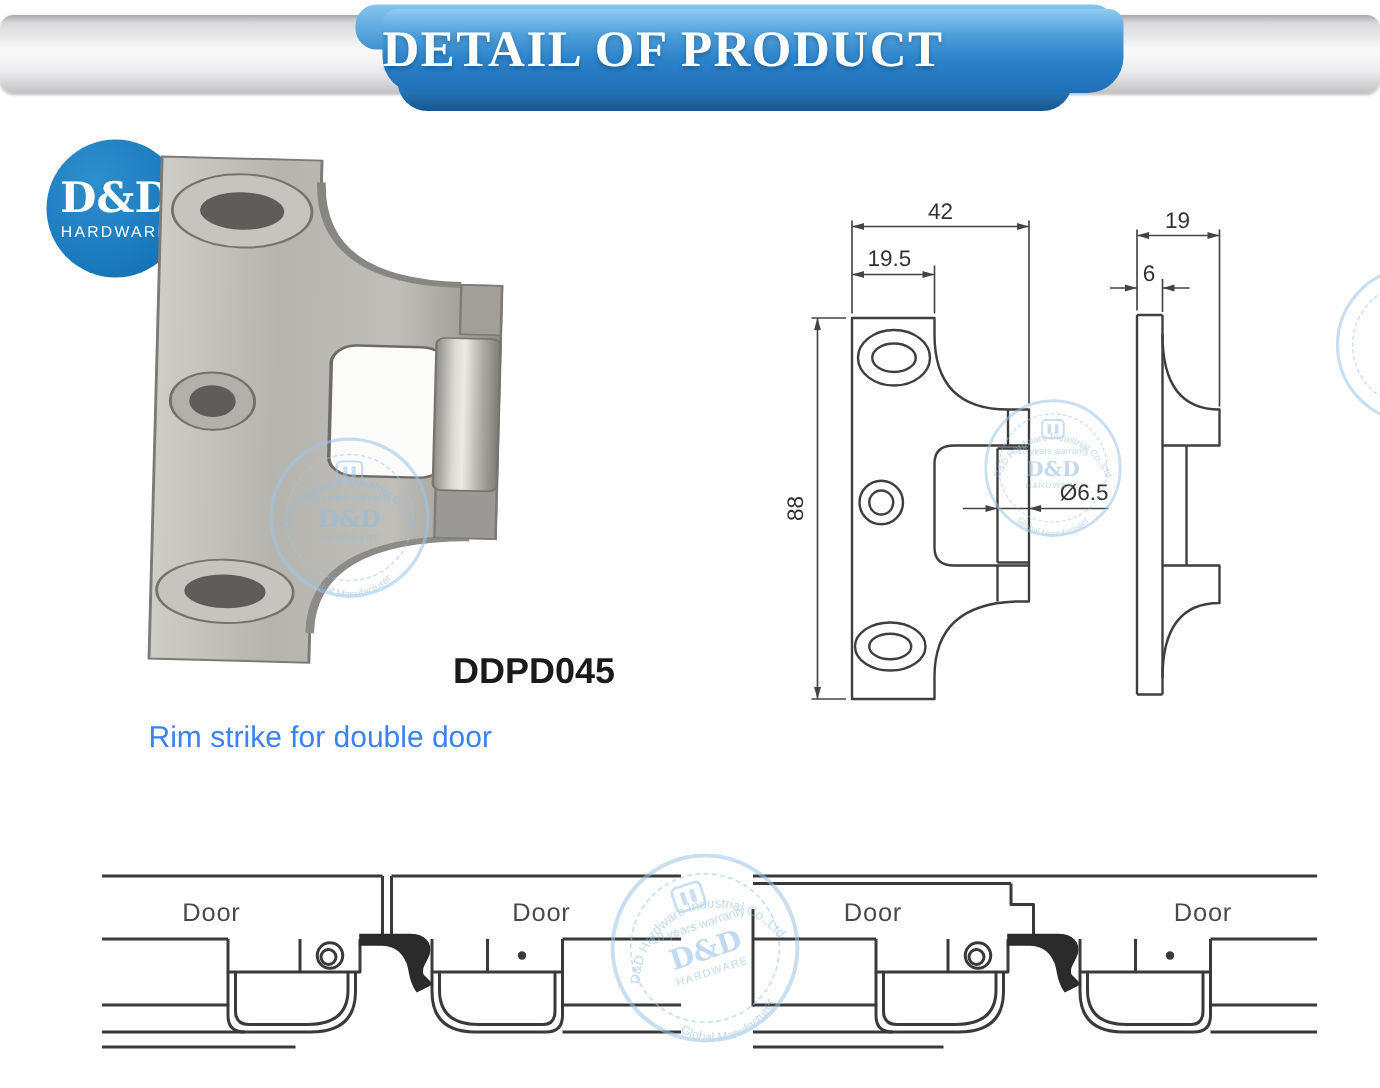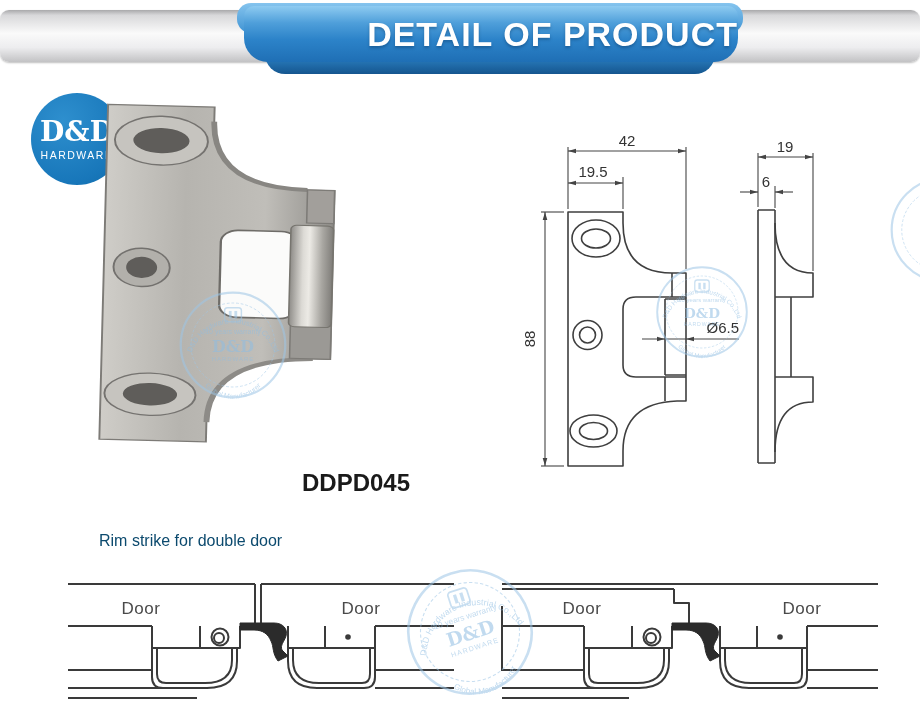--- a/index.html
+++ b/index.html
@@ -7,35 +7,35 @@
         font-family:"Liberation Sans",sans-serif;}
   
   .topbar{position:absolute;left:0;top:10px;width:920px;height:52px;border-radius:9px;
     background:linear-gradient(180deg,#a9a9ab 0%,#d8d8da 10%,#fafafa 45%,#ededef 72%,#c2c2c4 100%);
     box-shadow:0 1px 2px rgba(0,0,0,.25);}
   
   .ribbon-back{position:absolute;left:237px;top:3px;width:506px;height:30px;border-radius:14px;
     background:linear-gradient(180deg,#85c4ee 0%,#3f93d3 100%);}
   .ribbon-fold{position:absolute;left:265px;top:54px;width:450px;height:20px;
     border-radius:0 0 26px 26px;background:linear-gradient(180deg,#2e85c8 0%,#15568f 100%);}
-  .ribbon-body{position:absolute;left:244px;top:6px;width:494px;height:56px;
+  .ribbon-body{position:absolute;left:255px;top:6px;width:494px;height:56px;
     border-radius:10px 10px 24px 24px;
     background:linear-gradient(180deg,#8ecbf1 0%,#4f9fda 30%,#2c83c9 60%,#1f6fb5 100%);
-    display:flex;align-items:center;justify-content:flex-end;}
+    display:flex;align-items:center;justify-content:flex-start;font-family:Liberation Serif, serif;}
   .ribbon-title{color:#ffffff;font-size:34px;font-weight:bold;letter-spacing:1px;
     text-shadow:0 2px 3px rgba(0,40,80,.35);}
   
   .logo{position:absolute;left:31px;top:93px;width:92px;height:92px;border-radius:50%;
     background:radial-gradient(circle at 35% 30%,#2e8fce 0%,#1877ba 70%,#116aa9 100%);
     display:flex;flex-direction:column;align-items:center;justify-content:center;color:#fff;}
   .logo-brand{font-family:"DejaVu Serif",serif;font-weight:bold;font-size:28px;line-height:28px;}
   .logo-sub{font-size:10.5px;letter-spacing:1.5px;margin-top:3px;}
   
-  .code{position:absolute;left:302px;top:434px;font-size:24px;font-weight:bold;color:#1a1a1a;margin-top:35px;}
-  .caption{position:absolute;left:99px;top:526px;font-size:16px;color:#0c4a6e;line-height:29px;}
+  .code{position:absolute;left:302px;top:434px;font-size:24px;font-weight:bold;color:#1a1a1a;}
+  .caption{position:absolute;left:99px;top:478px;font-size:20px;color:#3b82f6;line-height:29px;}
   svg text{font-family:"Liberation Sans",sans-serif;}
   .dim-text{font-size:15px;fill:#333333;}
   .door-text{font-size:17px;fill:#4a4a4a;letter-spacing:.5px;}
   .wm{position:absolute;opacity:.55;pointer-events:none;}
   .wm text{fill:#8fbde2;}
   .wm .wm-serif{font-family:"DejaVu Serif",serif;font-weight:bold;}
   .photo-wrap{position:absolute;left:92px;top:98px;transform:rotate(1.5deg);}
 </style>
 </head>
 <body>

